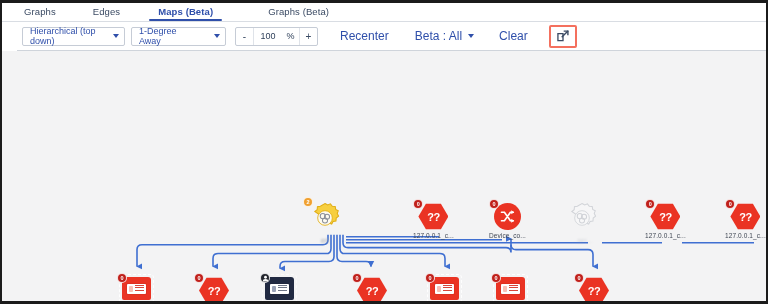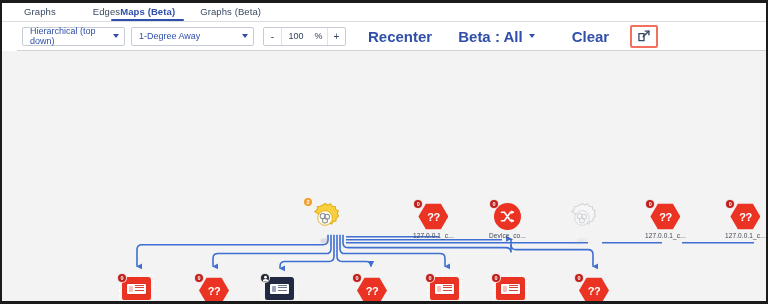--- a/index.html
+++ b/index.html
@@ -24,22 +24,22 @@
     background:#ffffff;border-bottom:1px solid #d9dde3;
     display:flex;align-items:flex-end;box-sizing:border-box;
   }
   .tab{
     font-size:9.5px;color:#3a4a63;letter-spacing:.1px;
     padding:0 0 4px 0;margin:0 0 0 0;position:relative;
     cursor:pointer;white-space:nowrap;
   }
   .tab.t-alerts{margin-left:22px;}
   .tab.t-logs{margin-left:37px;}
-  .tab.t-maps{color:#2f4faa;font-weight:600;}
-  .tab.t-graphs{margin-left:25px;}
+  .tab.t-maps{margin-left:38px;color:#2f4faa;font-weight:600;}
+  .tab.t-graphs{margin-left:55px;}
   .tab.active::after{
     content:"";position:absolute;left:-9px;right:-9px;bottom:0;height:2px;
     background:#2f4faa;border-radius:1px;
   }
 
   
   .toolbar{
     position:absolute;left:15px;top:19px;width:100%;height:29px;
     background:#ffffff;border-bottom:1px solid #cfd4db;
     display:flex;align-items:center;box-sizing:border-box;
@@ -49,43 +49,43 @@
     border:1px solid #c6ccd6;background:#fff;border-radius:2px;
     display:flex;align-items:center;justify-content:space-between;
     font-size:9px;color:#2f4faa;cursor:pointer;
     padding:0 5px 0 7px;
   }
   .select .chev{
     width:0;height:0;border-left:3px solid transparent;border-right:3px solid transparent;
     border-top:4px solid #2f4faa;margin-left:8px;
   }
   .sel-layout{margin-left:5px;width:103px;}
-  .sel-degree{margin-left:6px;width:123px;gap:25px;}
+  .sel-degree{margin-left:6px;width:95px;gap:25px;}
 
   .stepper{
     margin-left:9px;height:19px;box-sizing:border-box;
     border:1px solid #c6ccd6;background:#fff;border-radius:2px;
     display:flex;align-items:stretch;font-size:9px;color:#3a4a63;
   }
   .stepper .cell{display:flex;align-items:center;justify-content:center;}
   .stepper .btn{width:17px;cursor:pointer;color:#3a4a63;font-size:10px;}
   .stepper .val{width:28px;color:#31425c;}
   .stepper .pct{width:17px;color:#31425c;}
   .stepper .sep{width:1px;background:#dfe3e9;}
 
   .tlink{
-    font-size:15px;color:#2f4faa;cursor:pointer;white-space:nowrap;font-weight:700;
+    font-size:12px;color:#2f4faa;cursor:pointer;white-space:nowrap;font-weight:400;
   }
   .t-recenter{margin-left:22px;}
   .t-edges{margin-left:26px;display:flex;align-items:center;font-weight:500;}
   .t-edges .chev{
     width:0;height:0;border-left:3px solid transparent;border-right:3px solid transparent;
     border-top:4px solid #2f4faa;margin-left:6px;
   }
-  .t-clear{margin-left:37px;}
+  .t-clear{margin-left:25px;}
 
   .popout{
     margin-left:21px;width:28px;height:23px;box-sizing:border-box;
     border:2px solid #f4705e;border-radius:2px;
     display:flex;align-items:center;justify-content:center;cursor:pointer;background:#fff;
   }
 
   
   .canvas{
     position:absolute;left:0;top:48px;right:0;bottom:0;

